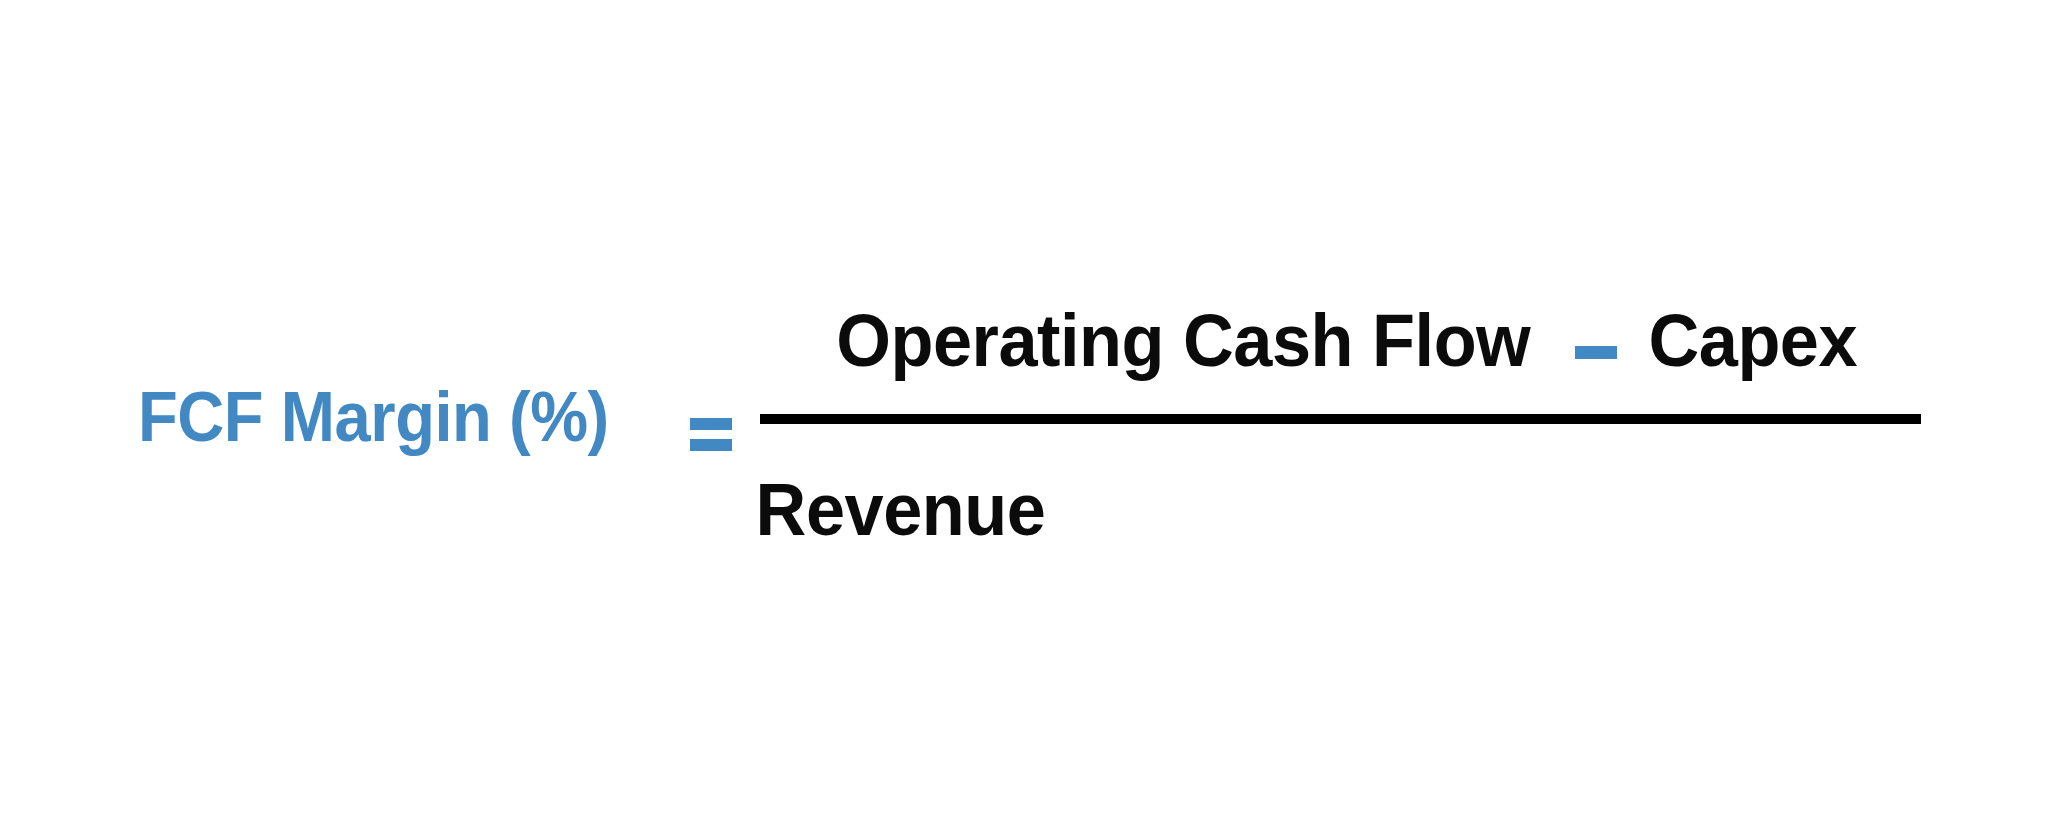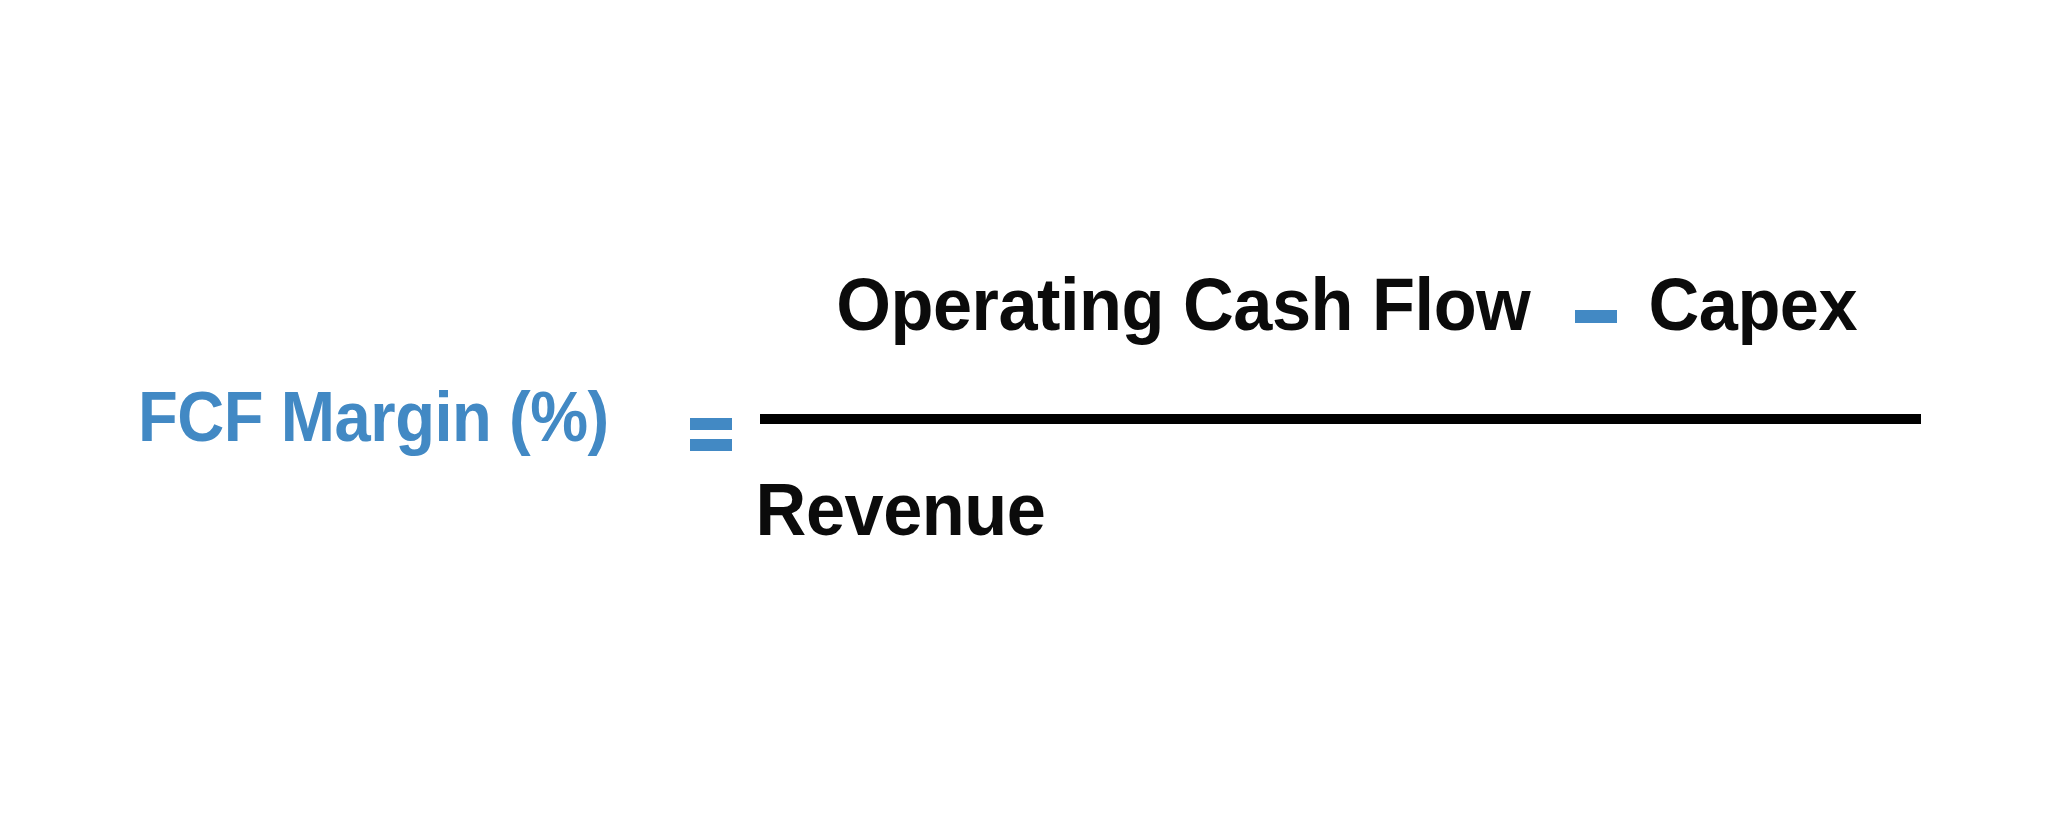--- a/index.html
+++ b/index.html
@@ -66,21 +66,21 @@
 
   
   #fraction-group {
     position: absolute;
     left: 760px;
     top: 268px;
     width: 1161px;
   }
   #numerator-row {
     display: flex;
-    align-items: flex-start;
+    align-items: flex-end;
     justify-content: center;
     gap: 26px;
     height: 110px;
   }
   .num-term {
     font-size: 74px;
     color: #0b0b0b;
     transform: scaleX(0.95);
     transform-origin: center center;
   }

